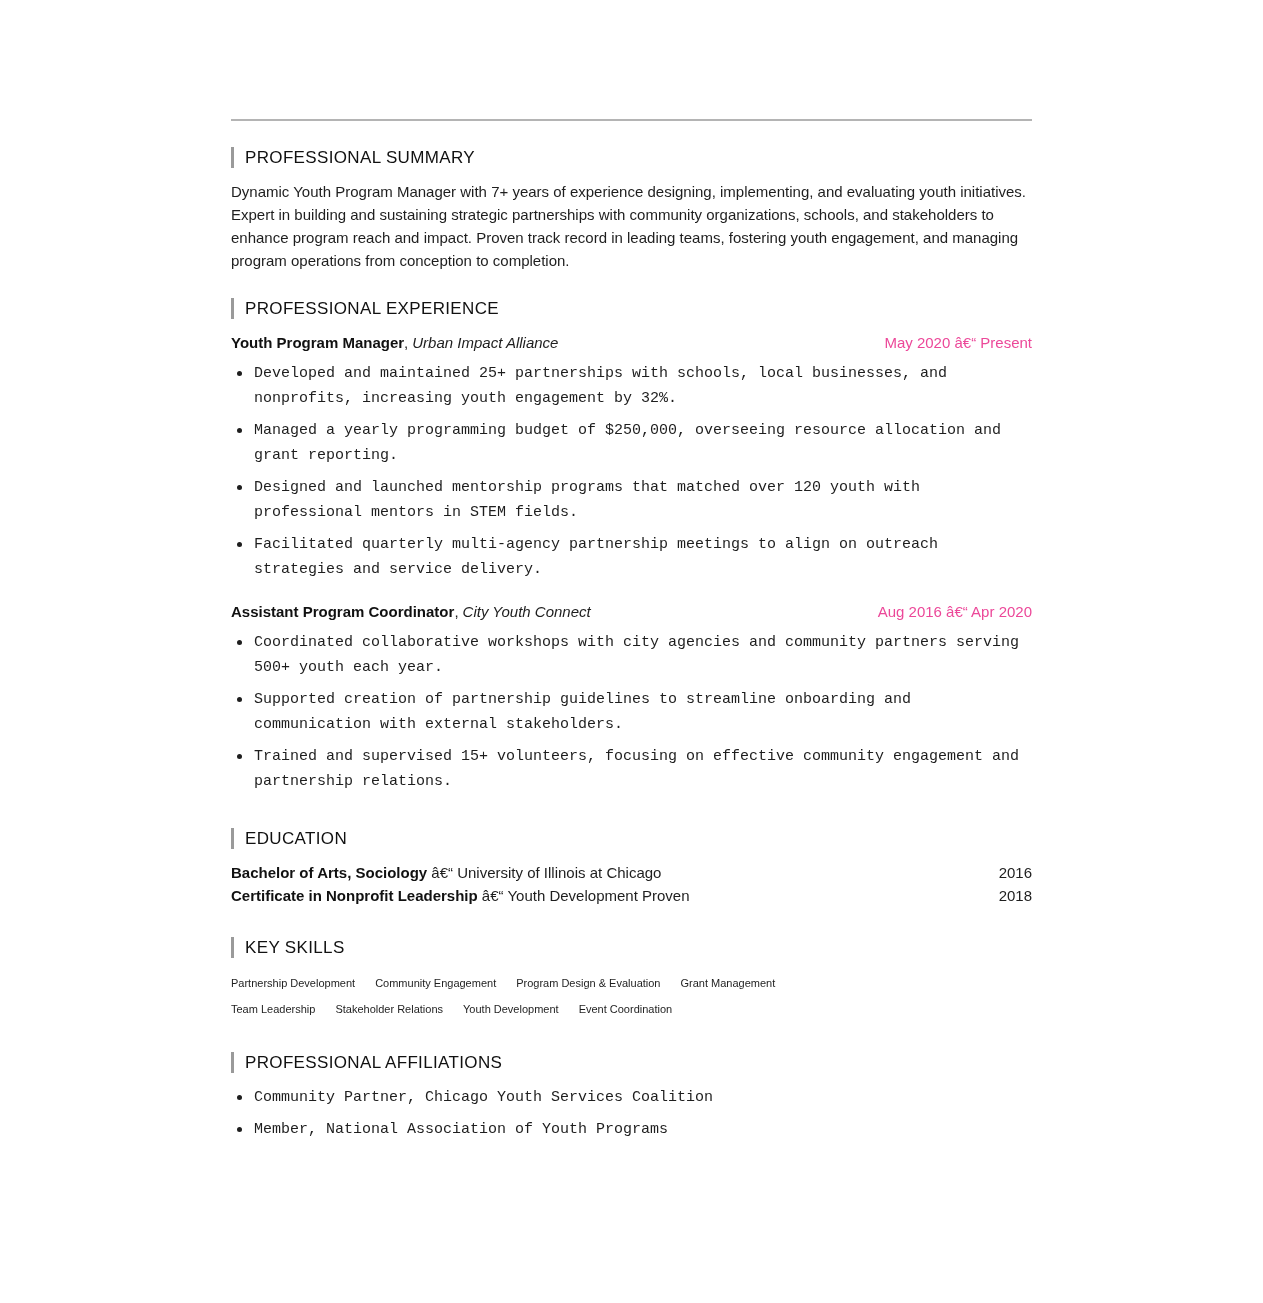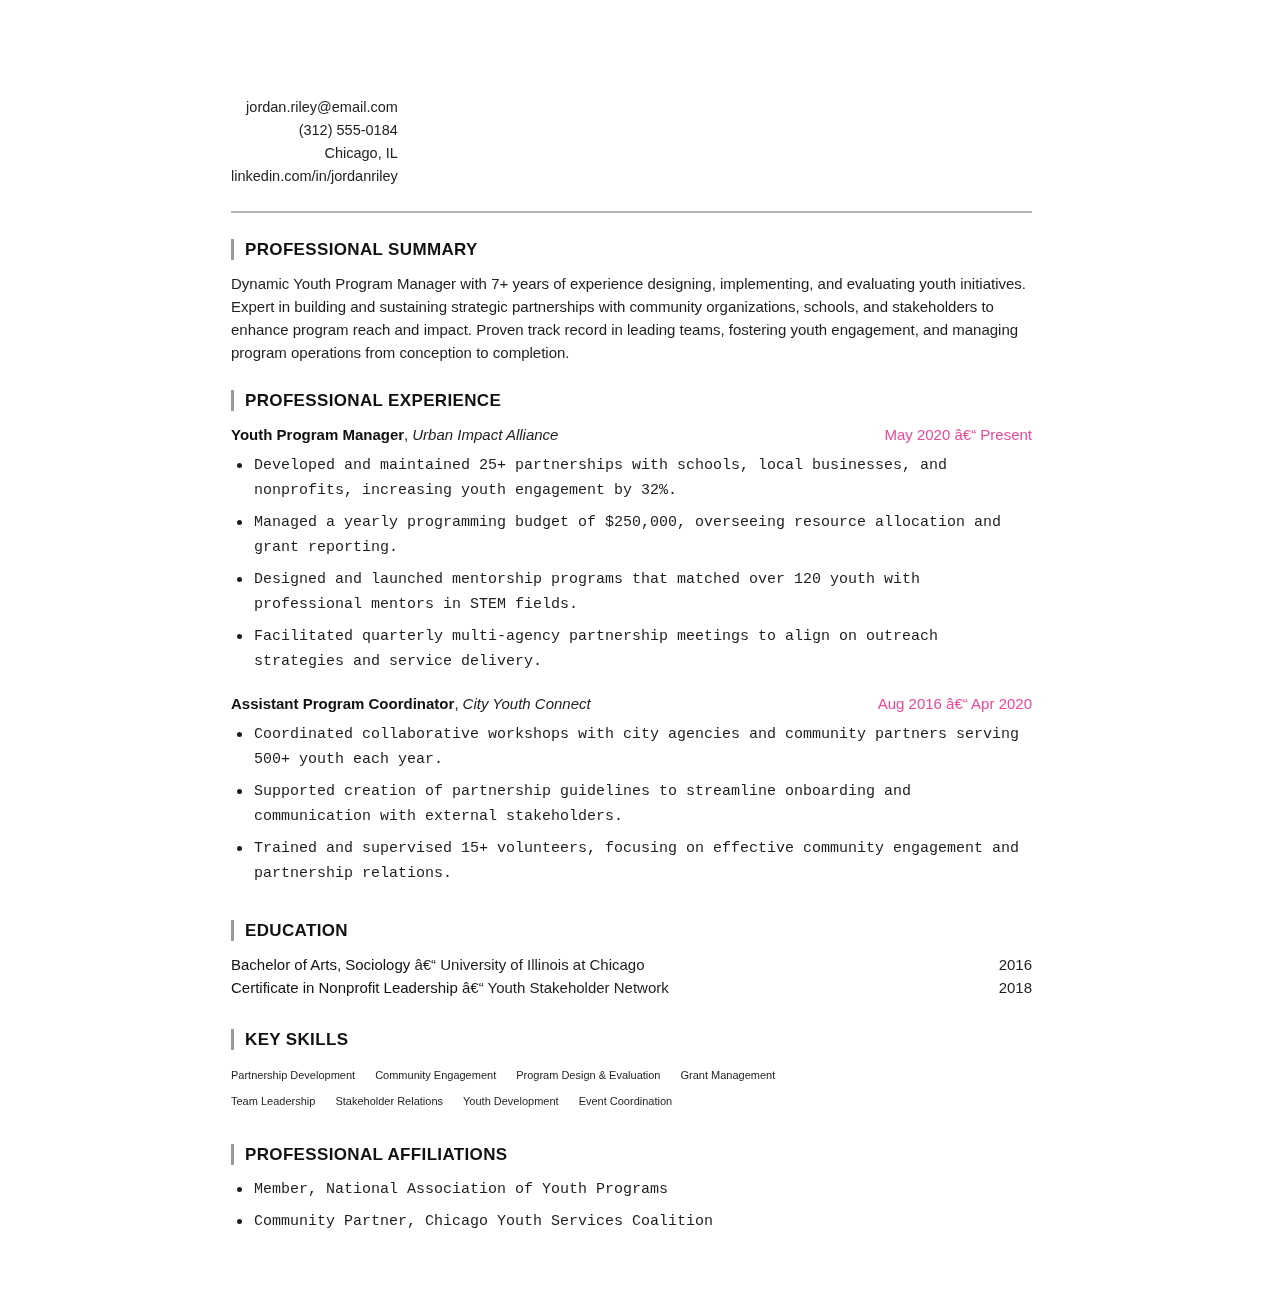--- a/index.html
+++ b/index.html
@@ -52,21 +52,21 @@
     border-top: 2px solid #b4b4b4;
     margin: 17px 0 0 0;
   }
 
   
   .section { margin-top: 26px; }
   .section-title {
     display: flex;
     align-items: center;
     font-size: 17px;
-    font-weight: bold;
+    font-weight: normal;
     letter-spacing: 0.35px;
     color: #111111;
     margin: 0 0 12px 0;
   }
   .accent-bar {
     display: inline-block;
     width: 3px;
     height: 21px;
     background: #9a9a9a;
     margin-right: 11px;
@@ -125,21 +125,21 @@
 
   
   .edu-row {
     display: flex;
     justify-content: space-between;
     align-items: baseline;
     font-size: 15px;
     line-height: 23px;
     color: #1e1e1e;
   }
-  .edu-degree { font-weight: normal; color: #111111; }
+  .edu-degree { font-weight: bold; color: #111111; }
   .edu-sep { font-weight: normal; }
   .edu-year { white-space: nowrap; padding-left: 18px; }
 
   
   .skills-row {
     font-size: 11px;
     line-height: 26px;
     color: #1e1e1e;
   }
   .skill { margin-right: 20px; white-space: nowrap; }
@@ -148,26 +148,20 @@
   .section-affiliations { margin-top: 30px; }
   .section-education { margin-top: 34px; }
   .section-skills { margin-top: 30px; }
 </style>
 </head>
 <body>
 
 <div class="page">
 
   <div class="header">
-    <div class="contact">
-      <div>jordan.riley@email.com</div>
-      <div>(312) 555-0184</div>
-      <div>Chicago, IL</div>
-      <div>linkedin.com/in/jordanriley</div>
-    </div>
   </div>
   <hr class="header-rule">
 
   <div class="section section-summary">
     <h2 class="section-title">
       <span class="accent-bar"></span>
       <span>PROFESSIONAL SUMMARY</span>
     </h2>
     <p class="summary">Dynamic Youth Program Manager with 7+ years of experience designing, implementing, and evaluating youth initiatives. Expert in building and sustaining strategic partnerships with community organizations, schools, and stakeholders to enhance program reach and impact. Proven track record in leading teams, fostering youth engagement, and managing program operations from conception to completion.</p>
   </div>
@@ -213,21 +207,21 @@
       <span class="accent-bar"></span>
       <span>EDUCATION</span>
     </h2>
 
     <div class="edu-row">
       <div><span class="edu-degree">Bachelor of Arts, Sociology</span><span class="edu-sep"> â€“ </span><span>University of Illinois at Chicago</span></div>
       <div class="edu-year">2016</div>
     </div>
 
     <div class="edu-row">
-      <div><span class="edu-degree">Certificate in Nonprofit Leadership</span><span class="edu-sep"> â€“ </span><span>Youth Stakeholder Network</span></div>
+      <div><span class="edu-degree">Certificate in Nonprofit Leadership</span><span class="edu-sep"> â€“ </span><span>Youth Development Proven</span></div>
       <div class="edu-year">2018</div>
     </div>
   </div>
 
   <div class="section section-skills">
     <h2 class="section-title">
       <span class="accent-bar"></span>
       <span>KEY SKILLS</span>
     </h2>
     <div class="skills-row">
@@ -237,18 +231,18 @@
       <span class="skill">Team Leadership</span><span class="skill">Stakeholder Relations</span><span class="skill">Youth Development</span><span class="skill">Event Coordination</span>
     </div>
   </div>
 
   <div class="section section-affiliations">
     <h2 class="section-title">
       <span class="accent-bar"></span>
       <span>PROFESSIONAL AFFILIATIONS</span>
     </h2>
     <ul class="bullets">
+      <li>Community Partner, Chicago Youth Services Coalition</li>
       <li>Member, National Association of Youth Programs</li>
-      <li>Community Partner, Chicago Youth Services Coalition</li>
     </ul>
   </div>
 
 </div>
 
 </body></html>

